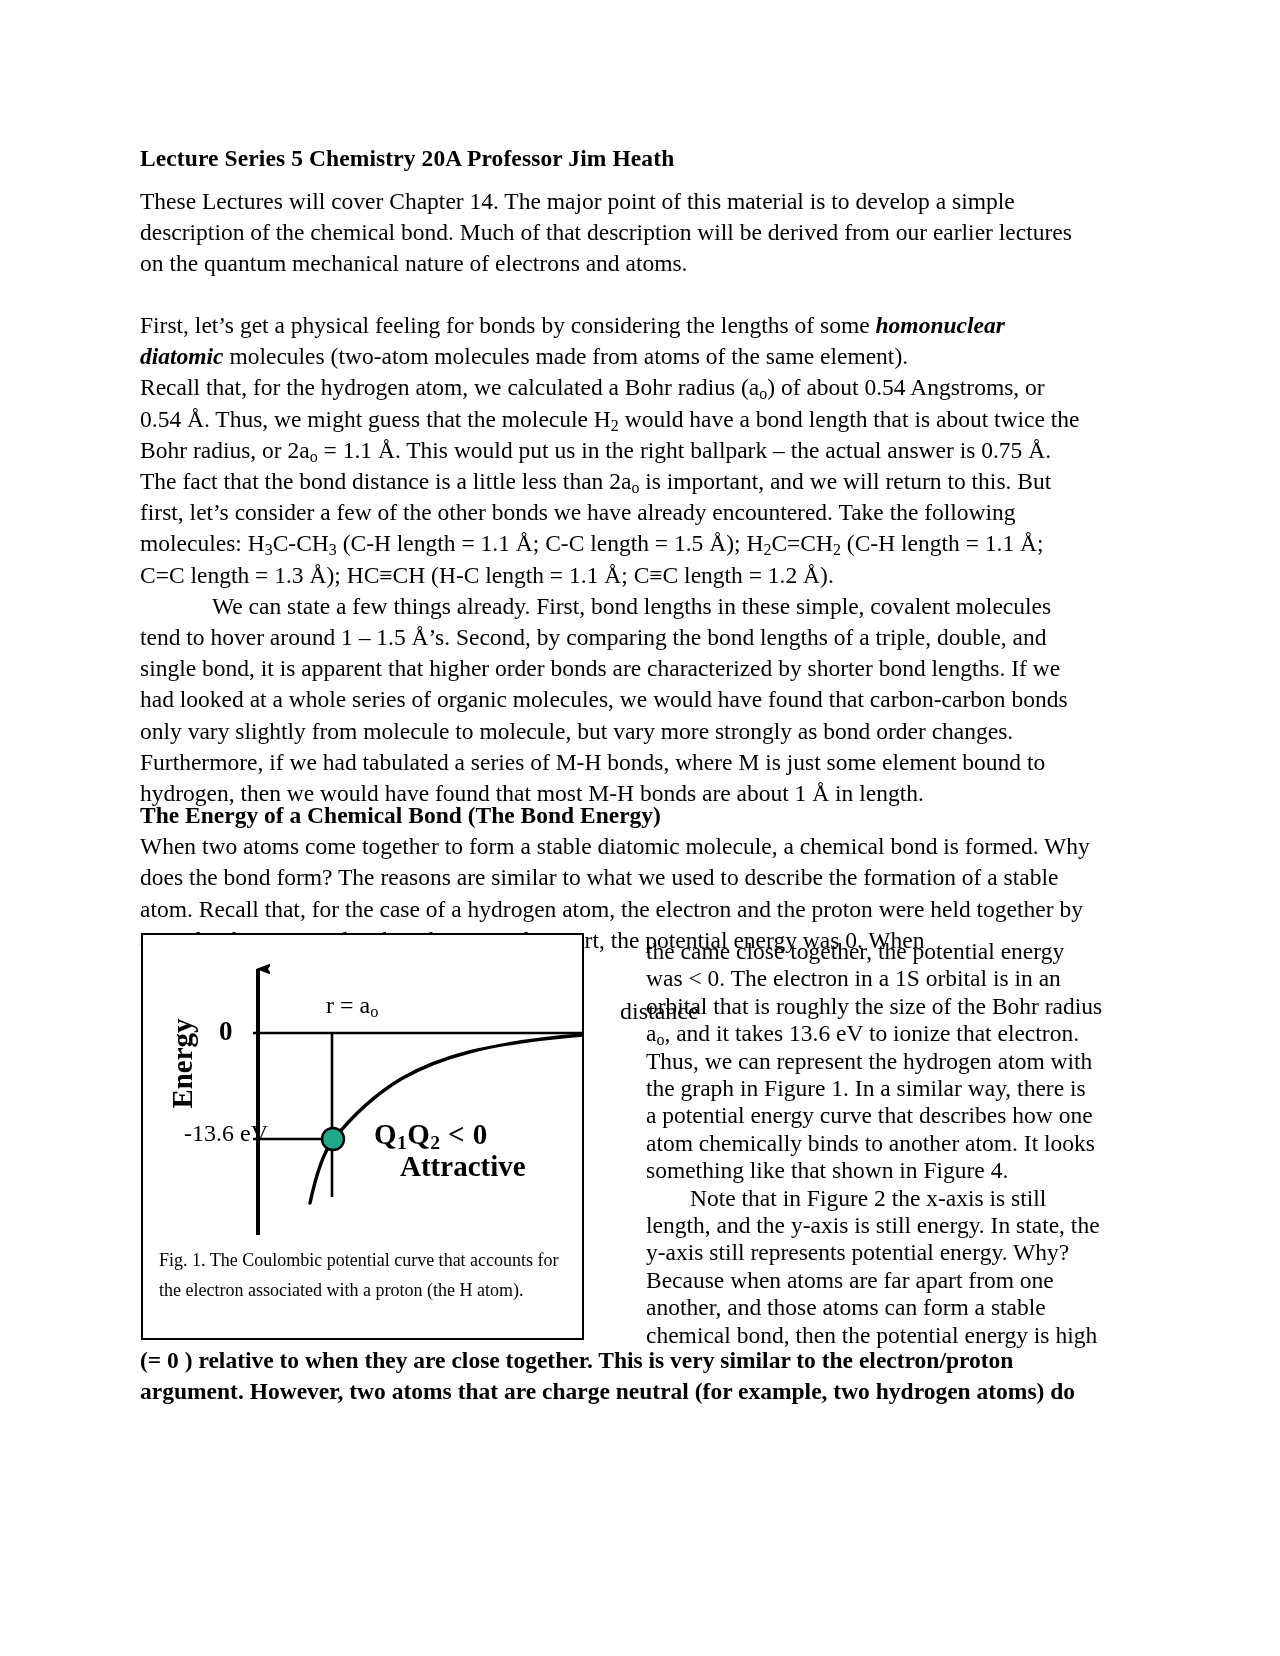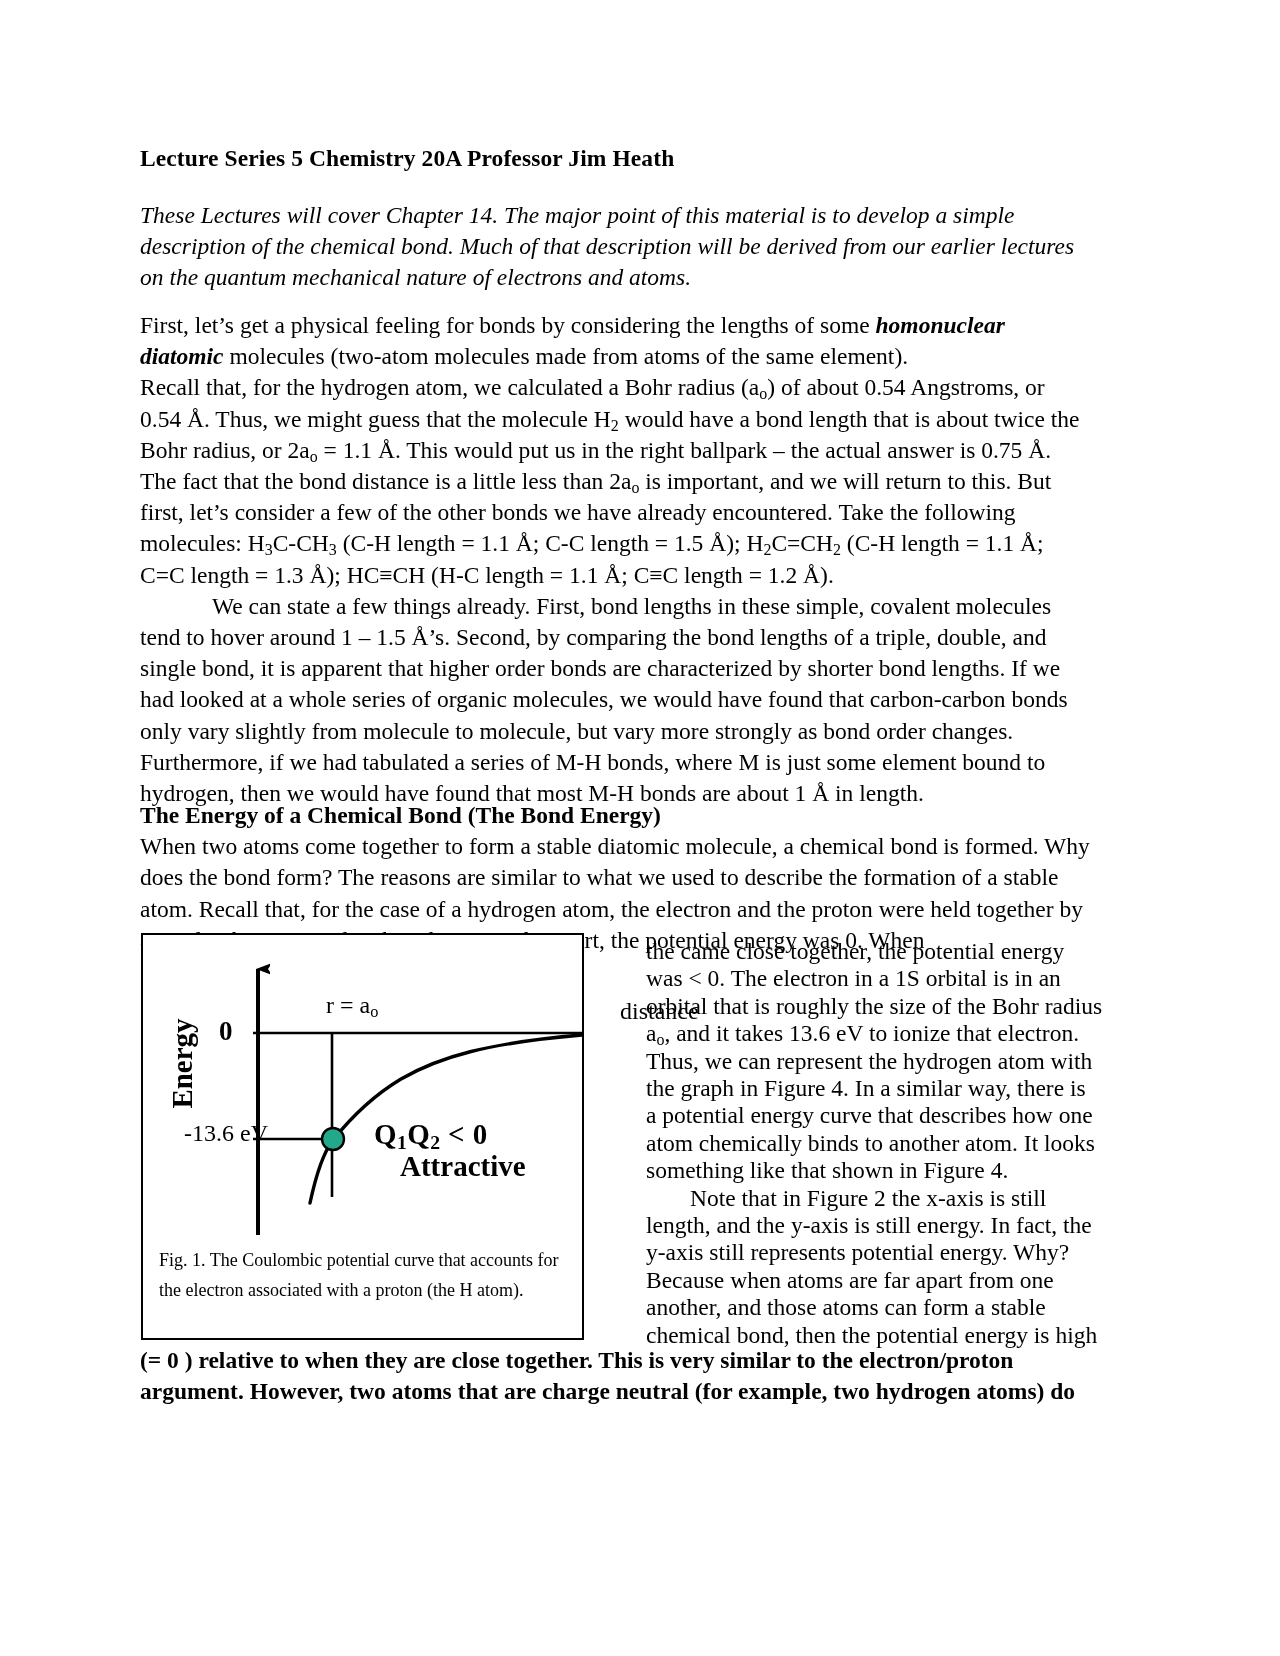--- a/index.html
+++ b/index.html
@@ -31,21 +31,21 @@
   }
   .doc-title {
     position: absolute;
     left: 140px;
     top: 143px;
     font-size: 23.5px;
     font-weight: bold;
     line-height: 31px;
     letter-spacing: 0.1px;
   }
-  .p1 { top: 200px; font-style: italic; }
+  .p1 { top: 186px; }
   .p2 { top: 310px; }
   .p3 { top: 800px; }
 
   .section-head {
     font-weight: bold;
   }
   .ital-bold {
     font-weight: bold;
     font-style: italic;
   }
@@ -215,26 +215,26 @@
 
     <div class="fig-caption">Fig. 1.  The Coulombic potential curve that accounts for the electron associated with a proton (the H atom).</div>
   </div>
 
   <div class="right-col">
     <span>the came close together, the potential energy</span><br>
     <span>was &lt; 0.  The electron in a 1S orbital is in an</span><br>
     <span>orbital that is roughly the size of the Bohr radius</span><br>
     <span>a</span><sub>o</sub><span>, and it takes 13.6 eV to ionize that electron.</span><br>
     <span>Thus, we can represent the hydrogen atom with</span><br>
-    <span>the graph in Figure 4.   In a similar way, there is</span><br>
+    <span>the graph in Figure 1.   In a similar way, there is</span><br>
     <span>a potential energy curve that describes how one</span><br>
     <span>atom chemically binds to another atom.  It looks</span><br>
     <span>something like that shown in Figure 4.</span><br>
     <span class="indent" style="width:44px"></span><span>Note that in Figure 2 the x-axis is still</span><br>
-    <span>length, and the y-axis is still energy.  In fact, the</span><br>
+    <span>length, and the y-axis is still energy.  In state, the</span><br>
     <span>y-axis still represents potential energy.  Why?</span><br>
     <span>Because when atoms are far apart from one</span><br>
     <span>another, and those atoms can form a stable</span><br>
     <span>chemical bond, then the potential energy is high</span>
   </div>
 
   <div class="bottom-text">(= 0 ) relative to when they are close together.   This is very similar to the electron/proton argument.  However, two atoms that are charge neutral (for example, two hydrogen atoms) do</div>
 
 </div>
 

